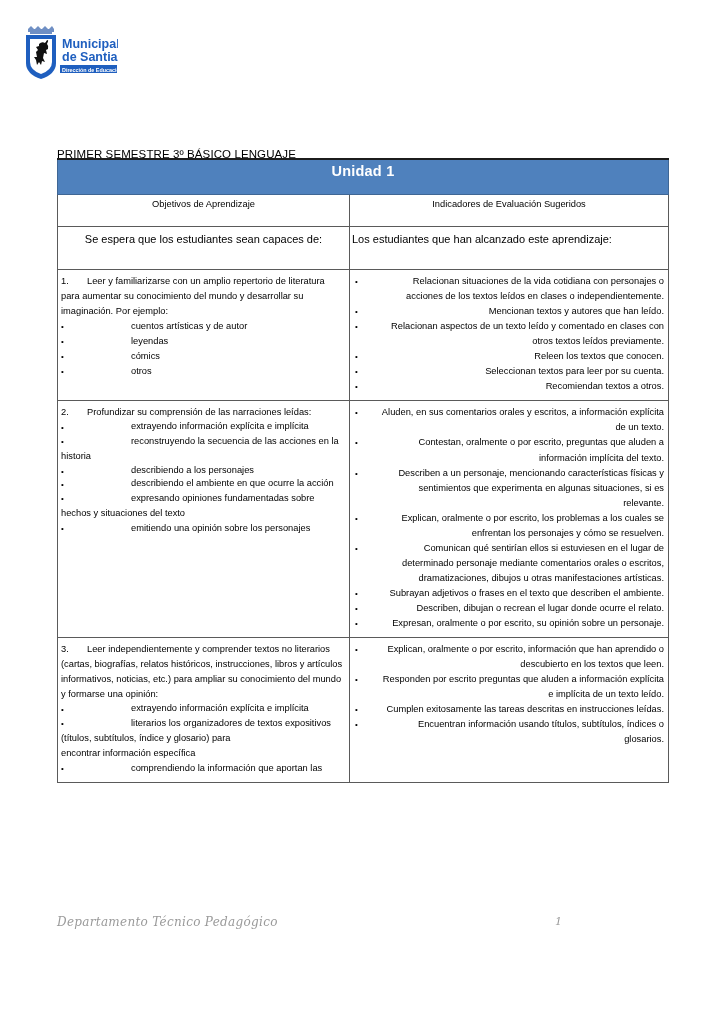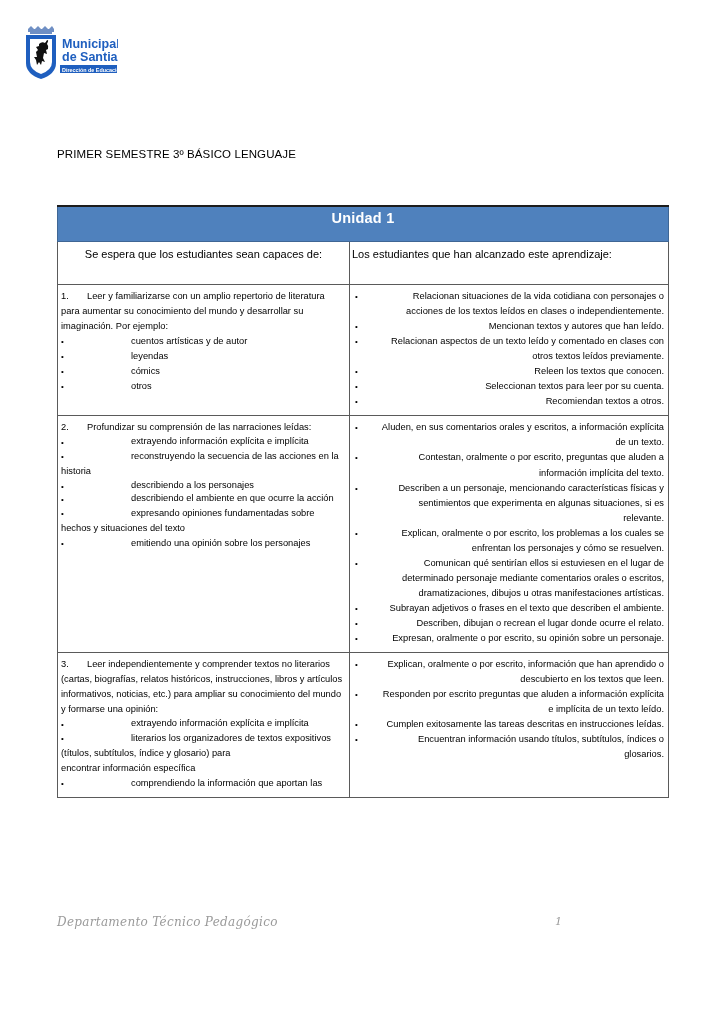--- a/index.html
+++ b/index.html
@@ -20,21 +20,21 @@
 
   
   .doc-title{
     position:absolute;left:57px;top:124px;
     font-size:11.5px;letter-spacing:.1px;color:#000;white-space:nowrap;margin-top:24px;
   }
 
   
   .tbl{
     position:absolute;left:57px;top:158px;width:611px;
-    border-collapse:collapse;table-layout:fixed;margin-top:47px;
+    border-collapse:collapse;table-layout:fixed;
   }
   .tbl td,.tbl th{
     border:1px solid #5a5a5a;
     vertical-align:top;
     padding:0;
   }
   .unit-head{
     background:#4f81bd;
     border:1px solid #3f6694 !important;
     border-top:2px solid #1c1c1c !important;
@@ -132,20 +132,24 @@
   <table class="tbl">
     <colgroup>
         <col class="c1">
         <col class="c2">
       </colgroup>
     <tbody>
       <tr>
         <td class="unit-head" colspan="2">Unidad 1</td>
       </tr>
       <tr>
+        <td class="col-head">Objetivos de Aprendizaje</td>
+        <td class="col-head">Indicadores de Evaluación Sugeridos</td>
+      </tr>
+      <tr>
         <td class="lead-cell left">Se espera que los estudiantes sean capaces de:</td>
         <td class="lead-cell right">Los estudiantes que han alcanzado este aprendizaje:</td>
       </tr>
 
       <tr>
         <td class="cell">
           <span class="obj-num"><span class="n">1.</span><span>Leer y familiarizarse con un amplio repertorio de literatura para aumentar su conocimiento del mundo y desarrollar su imaginación. Por ejemplo:</span></span>
           <ul class="obj-bullets">
             <li>cuentos artísticas y de autor</li>
             <li>leyendas</li>

